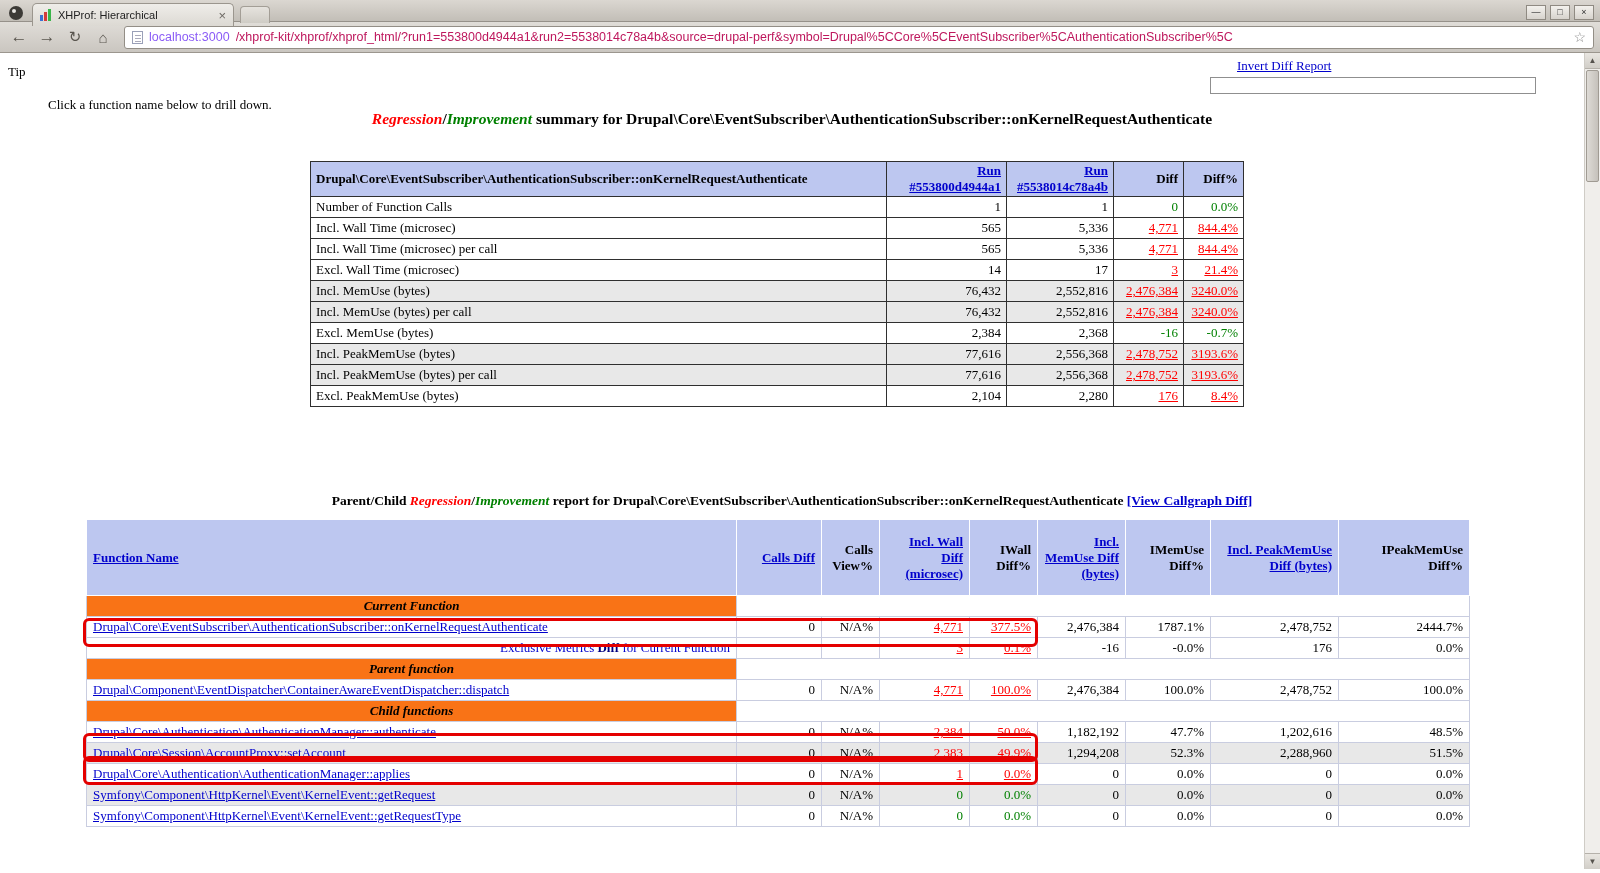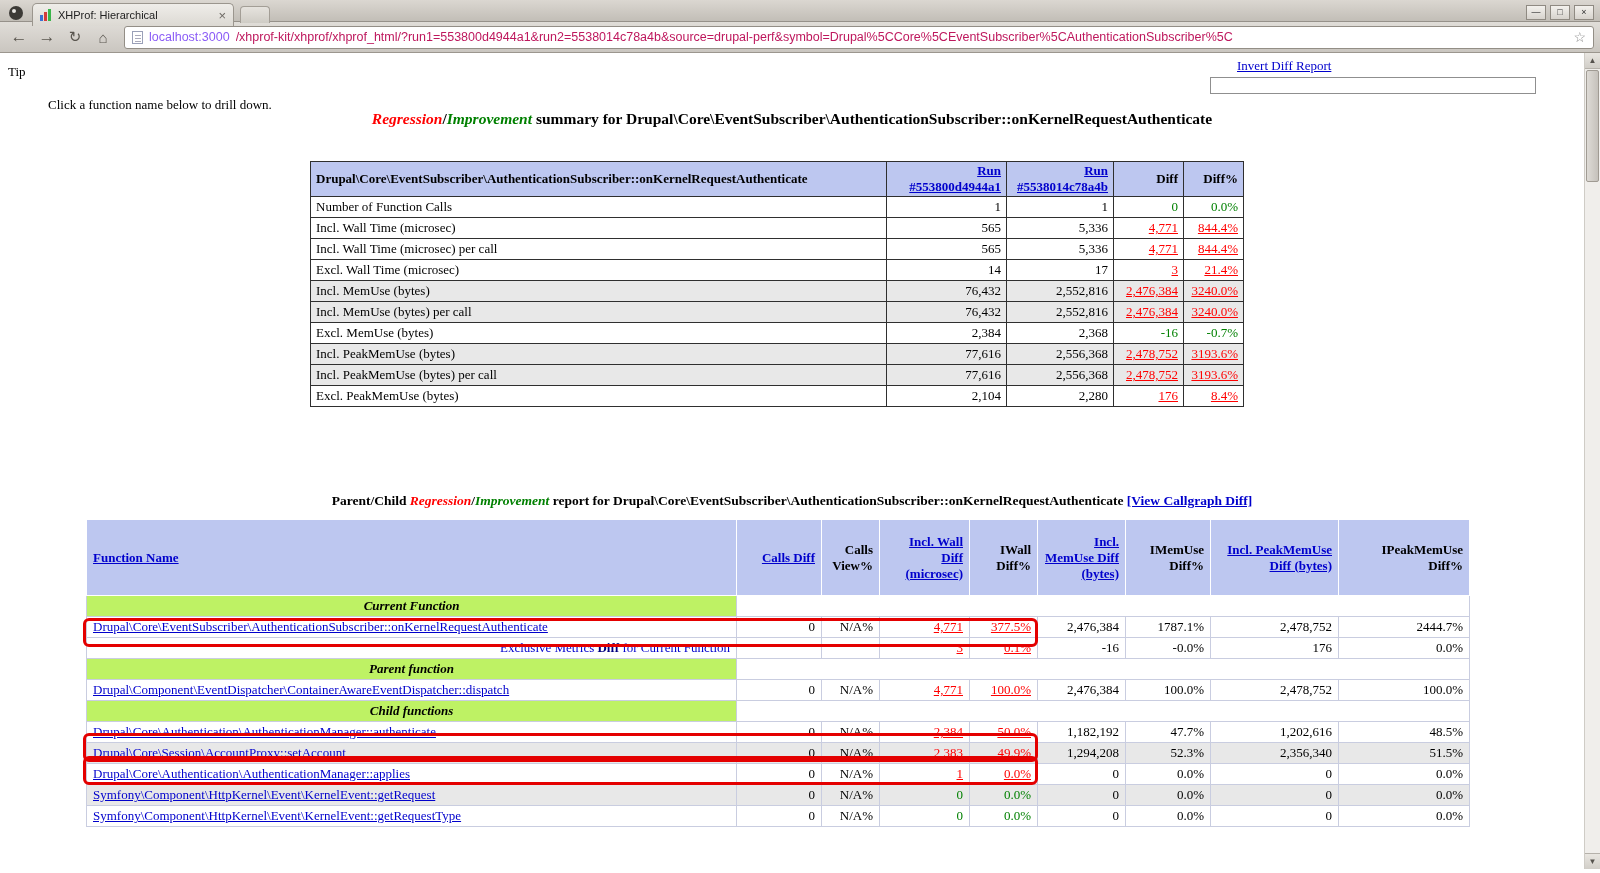--- a/index.html
+++ b/index.html
@@ -85,21 +85,21 @@
   .t2 { position:absolute; left:86px; top:466px; border-collapse:collapse;
     table-layout:fixed; font-size:13px; }
   .t2 th { background:#bdc7f0; border:1px solid #fff; height:76px; vertical-align:middle;
     padding:2px 6px; text-align:right; white-space:normal; }
   .t2 th.fnh { text-align:left;margin-top:41px; }
   .t2 th a, .t2 th .plain-h { font-weight:bold; }
   .t2 th .plain-h { color:#000; text-decoration:none; }
   .t2 td { border:1px solid #c9cde0; padding:1px 6px; height:21px; overflow:hidden;
     white-space:nowrap; }
   .t2 td.num { text-align:right; }
-  .t2 .section { background:#bef264; font-style:italic; font-weight:bold; text-align:center; }
+  .t2 .section { background:#f97316; font-style:italic; font-weight:bold; text-align:center; }
   .t2 .section-rest { background:#fff; border-left:none; }
   .excl-label { text-align:right; color:#0000cc; }
   .excl-label b { color:#000080; }
 
   .hl { position:absolute; left:83px; width:955px; height:29px;
     border:3px solid #e40000; border-radius:6px; pointer-events:none; background:transparent; }
   .hl1 { top:565px; } .hl2 { top:680px; } .hl3 { top:703px; }
 </style>
 </head>
 <body>
@@ -344,21 +344,21 @@
       </tr>
 
       <tr class="shade">
         <td class="fn"><a>Drupal\Core\Session\AccountProxy::setAccount</a></td>
         <td class="num">0</td>
         <td class="num">N/A%</td>
         <td class="num red">2,383</td>
         <td class="num red">49.9%</td>
         <td class="num">1,294,208</td>
         <td class="num">52.3%</td>
-        <td class="num">2,356,340</td>
+        <td class="num">2,288,960</td>
         <td class="num">51.5%</td>
       </tr>
 
       <tr>
         <td class="fn"><a>Drupal\Core\Authentication\AuthenticationManager::applies</a></td>
         <td class="num">0</td>
         <td class="num">N/A%</td>
         <td class="num red">1</td>
         <td class="num red">0.0%</td>
         <td class="num">0</td>

